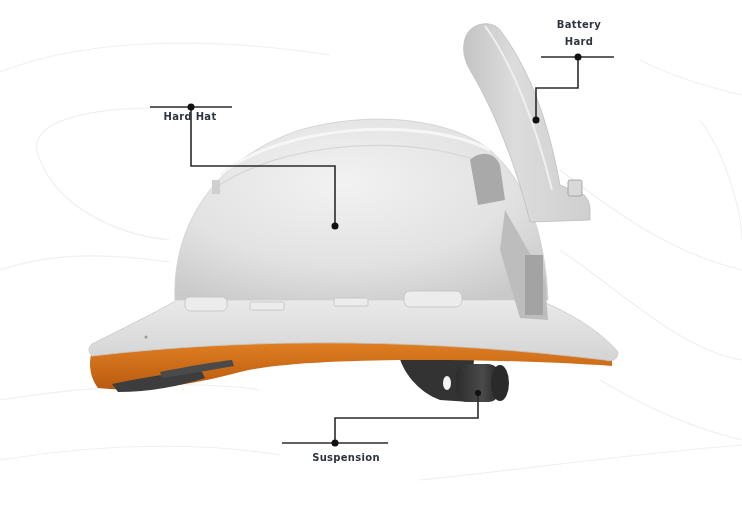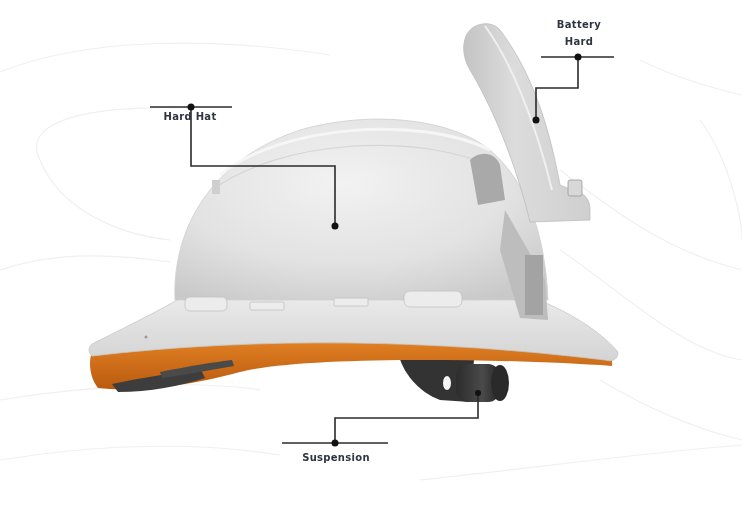--- a/index.html
+++ b/index.html
@@ -5,21 +5,21 @@
     html, body { margin: 0; padding: 0; background: #ffffff; }
     body { width: 742px; height: 508px; overflow: hidden; position: relative; font-family: "Liberation Sans", "DejaVu Sans", sans-serif; }
     #stage { position: absolute; left: 0; top: 0; width: 742px; height: 508px; }
     .label {
       position: absolute; color: #2e3440; font-weight: bold; font-size: 10px;
       text-align: center; line-height: 17px; letter-spacing: 0.3px;
       font-family: "DejaVu Sans", "Liberation Sans", sans-serif;
     }
     #lbl-battery { left: 534px; top: 16px; width: 90px; }
     #lbl-hardhat { left: 140px; top: 68px; width: 100px; margin-top: 40px; }
-    #lbl-suspension { left: 276px; top: 449px; width: 120px; }
+    #lbl-suspension { left: 286px; top: 449px; width: 120px; }
   </style>
 </head>
 <body>
 
 <svg id="stage" viewBox="0 0 742 508" xmlns="http://www.w3.org/2000/svg">
   <defs>
     <radialGradient id="shellGrad" cx="0.45" cy="0.35" r="0.75">
       <stop offset="0" stop-color="#f2f2f2"></stop>
       <stop offset="0.6" stop-color="#e2e2e2"></stop>
       <stop offset="1" stop-color="#c9c9c9"></stop>

